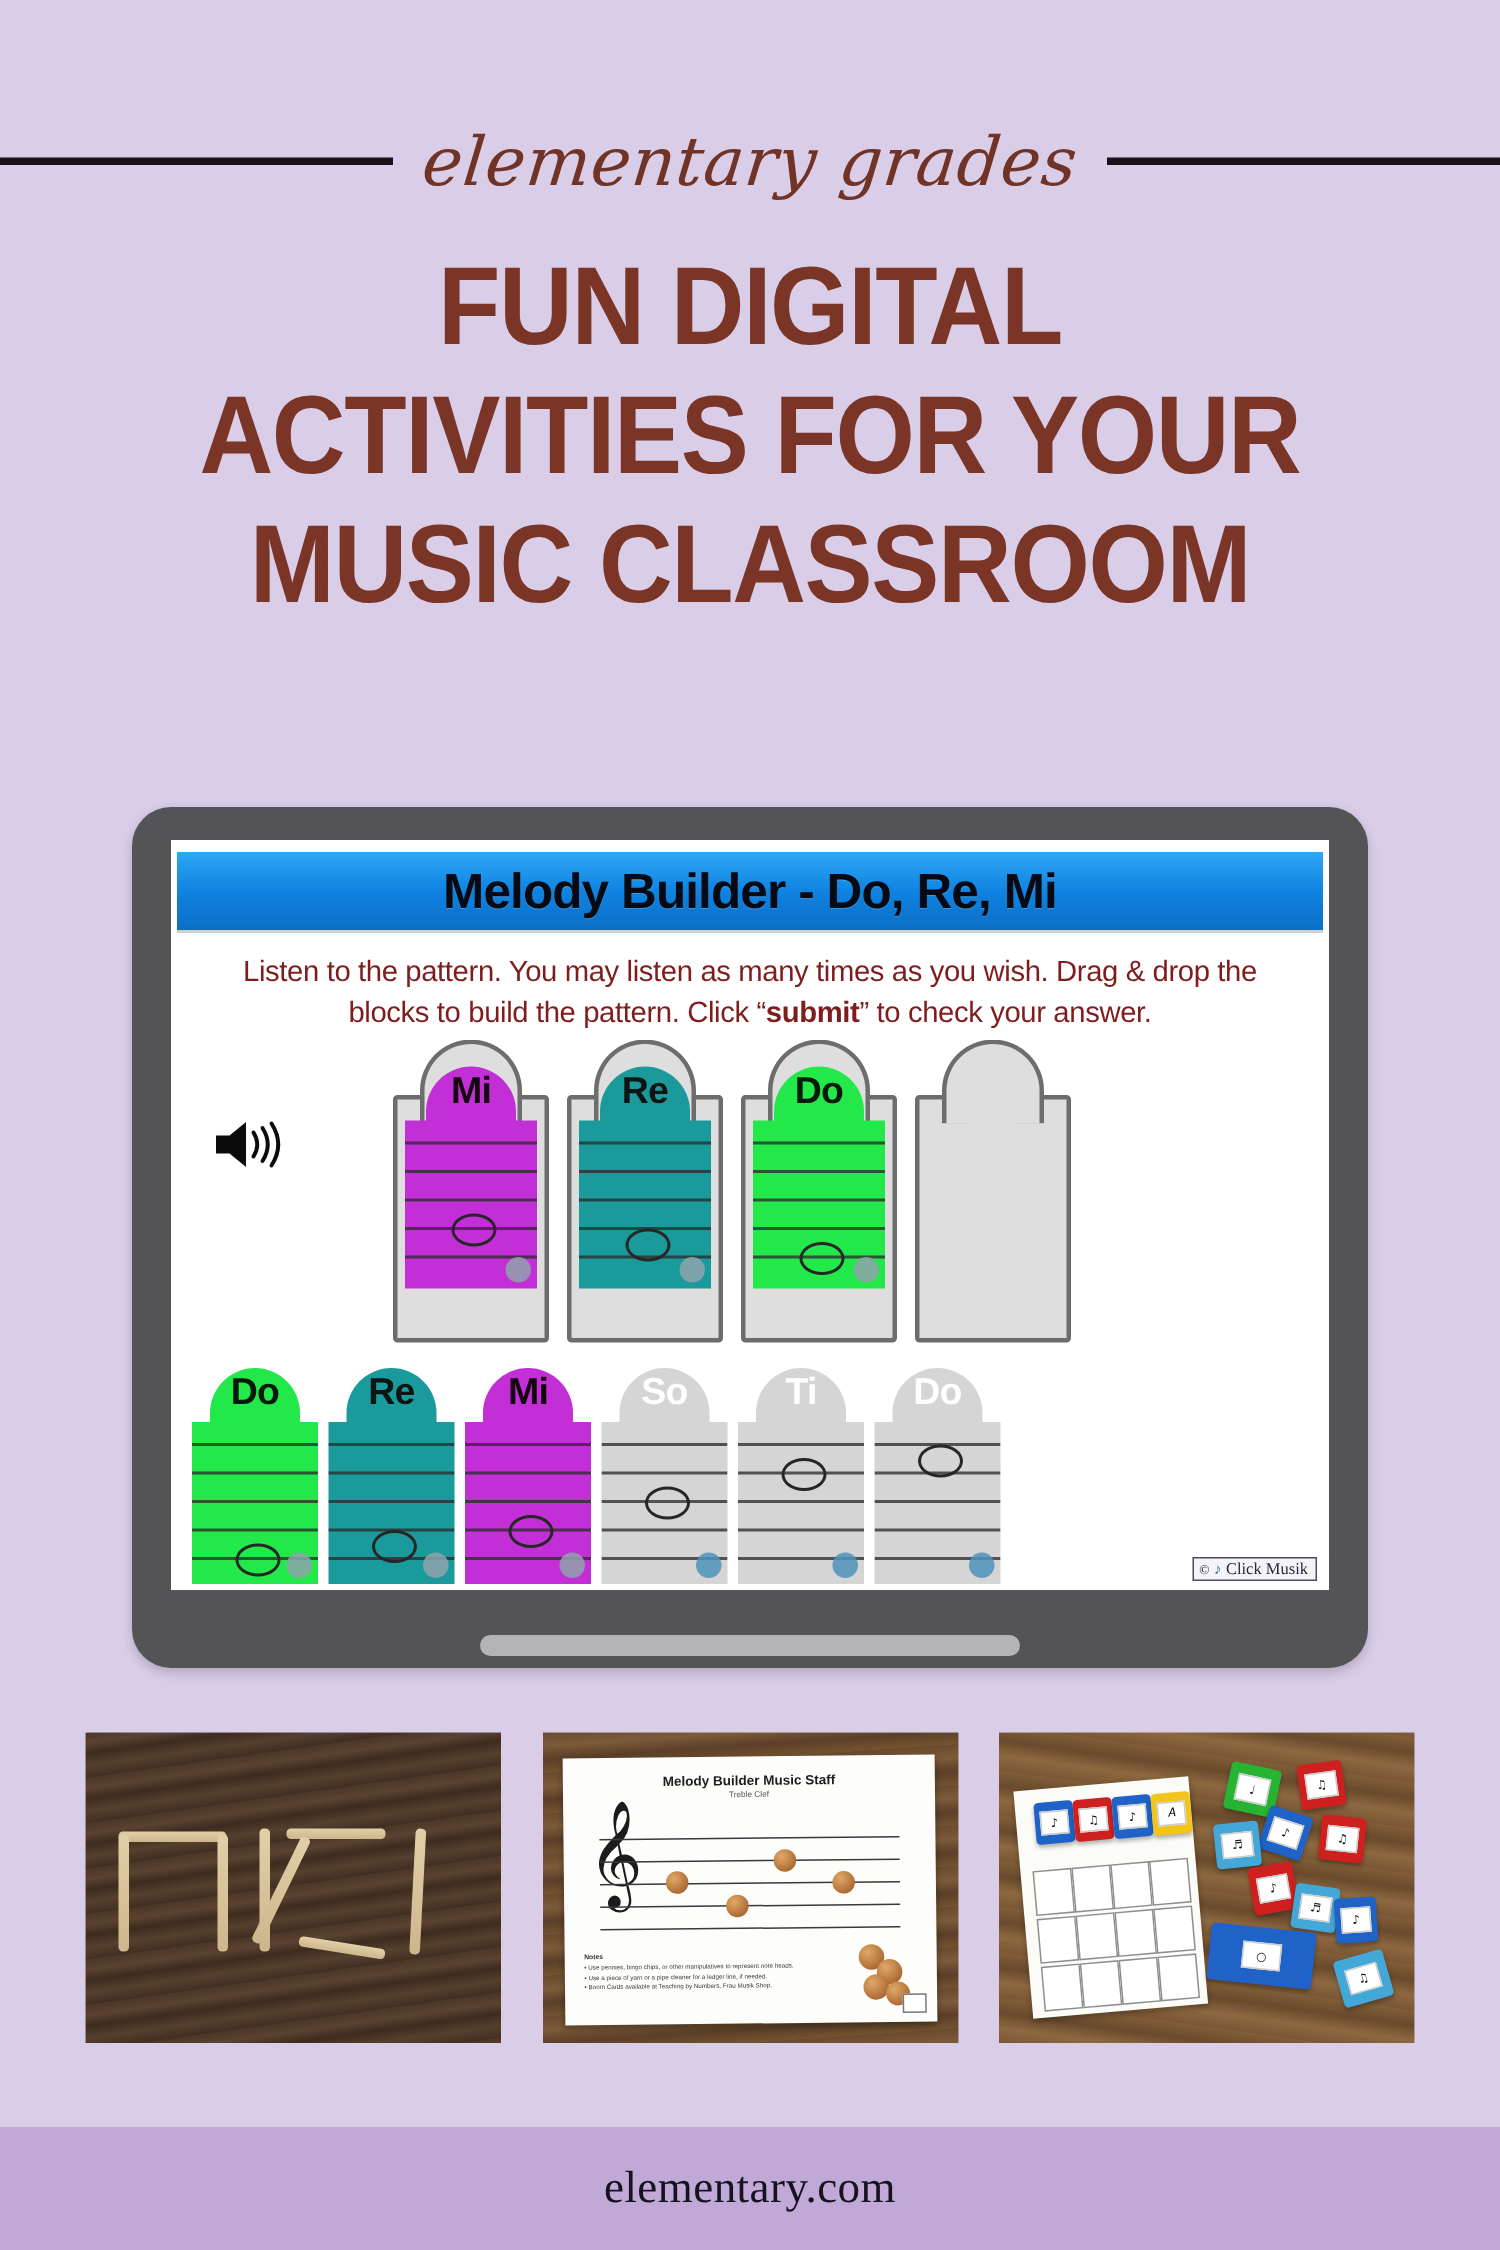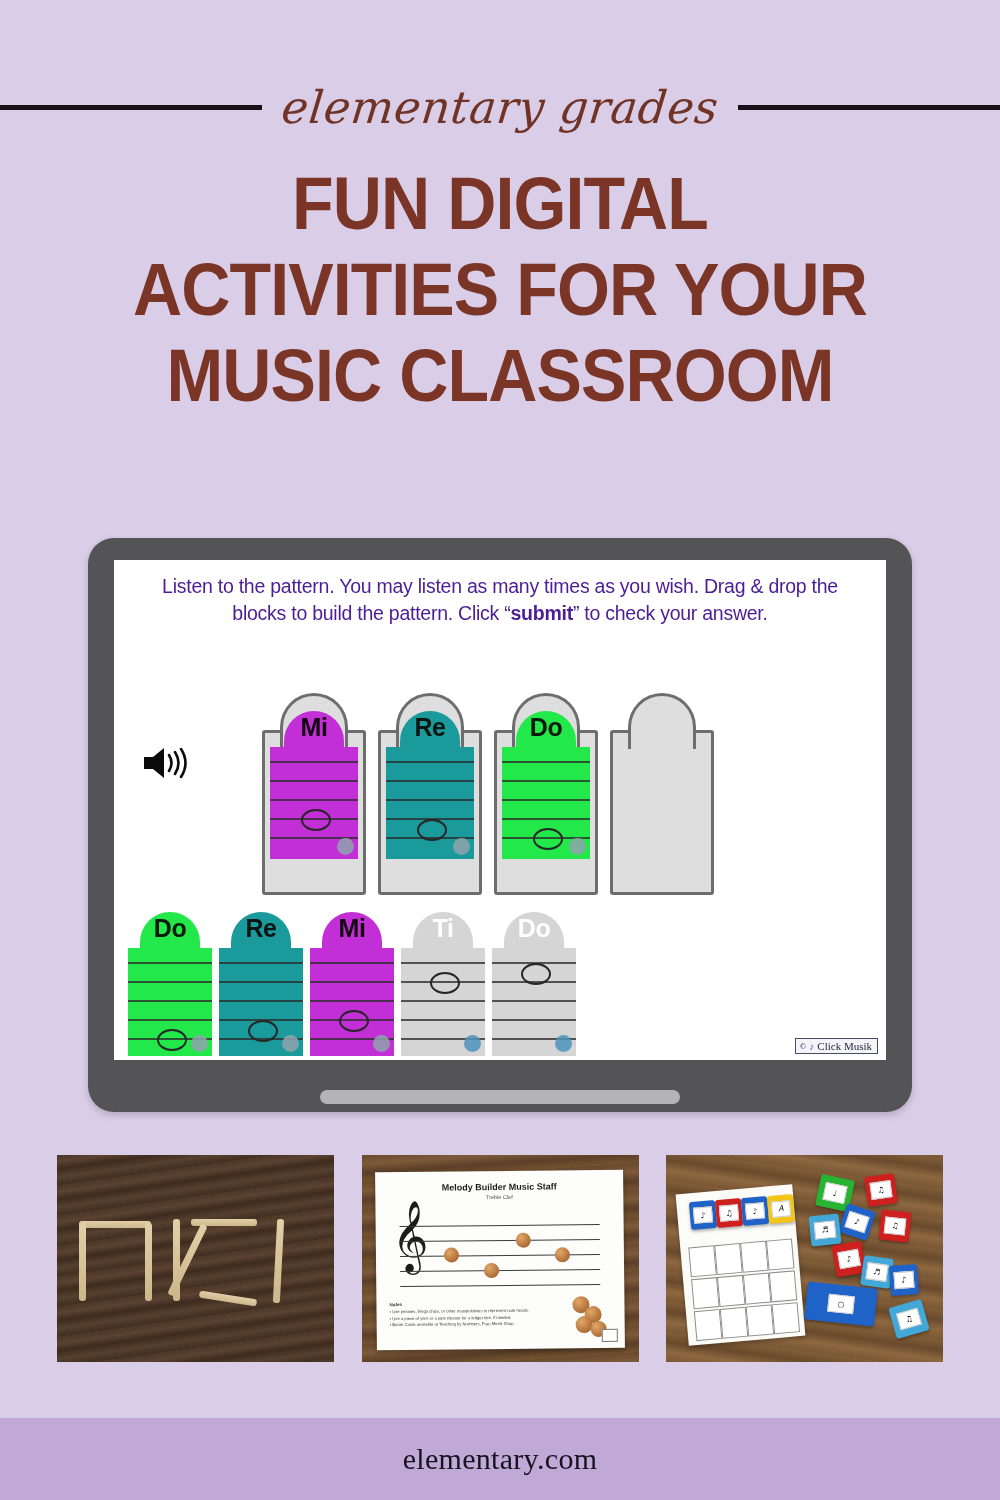--- a/index.html
+++ b/index.html
@@ -55,21 +55,21 @@
     display:flex;align-items:center;justify-content:center;
     border-bottom:2px solid #cfcfcf;
   }
   .app-title{
     font-size:33px;font-weight:700;color:#050a14;letter-spacing:-.6px;
     text-shadow:0 1px 0 rgba(255,255,255,.18);white-space:nowrap;
   }
 
   .instructions{
     margin:13px 26px 0 26px;text-align:center;
-    font-size:19.5px;line-height:1.38;color:#4c1d95;letter-spacing:-.25px;
+    font-size:19.5px;line-height:1.38;color:#7f1d1d;letter-spacing:-.25px;
   }
   .instructions b{font-weight:700;}
 
   
   .speaker{position:absolute;left:28px;top:184px;width:50px;height:38px;}
 
   
   .row-top{position:absolute;left:148px;top:170px;display:flex;gap:12px;}
   .row-bottom{position:absolute;left:14px;top:352px;display:flex;gap:7px;}
 
@@ -200,20 +200,23 @@
 
 <div class="headline">
   <span class="hl">FUN DIGITAL</span>
   <span class="hl">ACTIVITIES FOR YOUR</span>
   <span class="hl">MUSIC CLASSROOM</span>
 </div>
 
 <div class="tablet">
   <div class="screen">
 
+    <div class="app-titlebar">
+      <div class="app-title">Melody Builder - Do, Re, Mi</div>
+    </div>
 
     <div class="instructions">
       <span>Listen to the pattern. You may listen as many times as you wish. Drag &amp; drop the blocks to build the pattern. Click “</span><b>submit</b><span>”  to check your answer.</span>
     </div>
 
     <div class="speaker">
       <svg viewBox="0 0 50 38" width="50" height="38" aria-hidden="true">
         <path d="M2 13 h9 L22 4 v30 L11 25 H2 Z" fill="#0b0b0b"></path>
         <path d="M27 11 q5 8 0 16" stroke="#0b0b0b" stroke-width="2.6" fill="none" stroke-linecap="round"></path>
         <path d="M33 8 q7 11 0 22" stroke="#0b0b0b" stroke-width="2.6" fill="none" stroke-linecap="round"></path>
@@ -310,20 +313,33 @@
             <div class="staffline" style="top: 33px;"></div>
             <div class="staffline" style="top: 52px;"></div>
             <div class="staffline" style="top: 71px;"></div>
             <div class="staffline" style="top: 90px;"></div>
             <div class="notehead" style="top: 62px; left: 29px;"></div>
             <div class="wm"></div>
           </div>
         </div>
         <div class="blk" style="width: 84px;">
           <div class="blk-tab" style="background: rgb(213, 213, 213);"></div>
+          <div class="blk-label" style="color: rgb(255, 255, 255);">So</div>
+          <div class="blk-body" style="width: 84px; height: 108px; background: rgb(213, 213, 213);">
+            <div class="staffline" style="top: 14px;"></div>
+            <div class="staffline" style="top: 33px;"></div>
+            <div class="staffline" style="top: 52px;"></div>
+            <div class="staffline" style="top: 71px;"></div>
+            <div class="staffline" style="top: 90px;"></div>
+            <div class="notehead" style="top: 43px; left: 29px;"></div>
+            <div class="wm blue"></div>
+          </div>
+        </div>
+        <div class="blk" style="width: 84px;">
+          <div class="blk-tab" style="background: rgb(213, 213, 213);"></div>
           <div class="blk-label" style="color: rgb(255, 255, 255);">Ti</div>
           <div class="blk-body" style="width: 84px; height: 108px; background: rgb(213, 213, 213);">
             <div class="staffline" style="top: 14px;"></div>
             <div class="staffline" style="top: 33px;"></div>
             <div class="staffline" style="top: 52px;"></div>
             <div class="staffline" style="top: 71px;"></div>
             <div class="staffline" style="top: 90px;"></div>
             <div class="notehead" style="top: 24px; left: 29px;"></div>
             <div class="wm blue"></div>
           </div>

